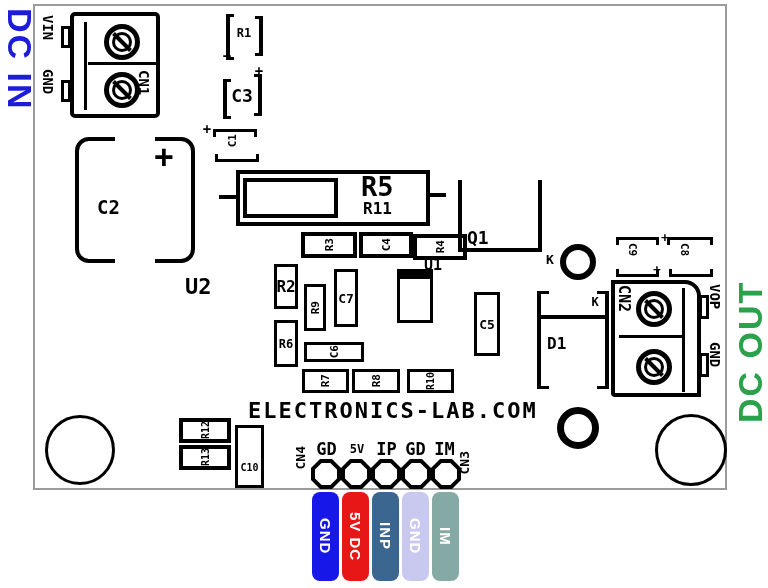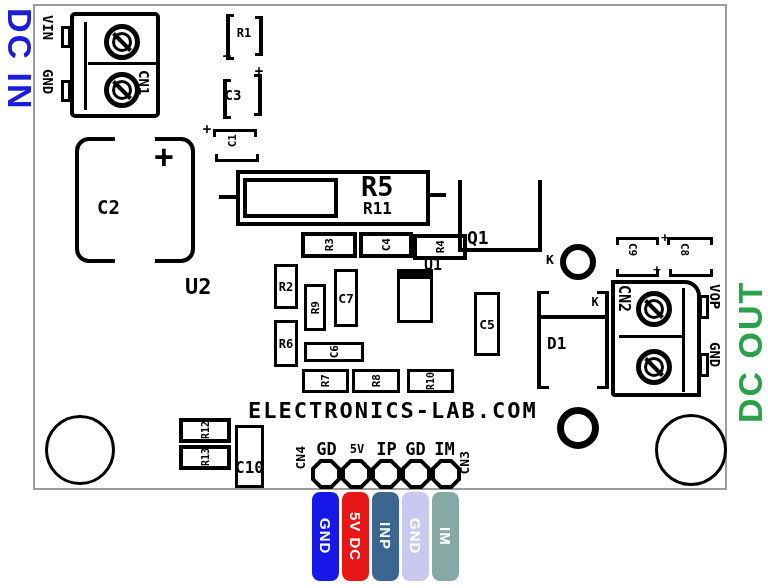--- a/index.html
+++ b/index.html
@@ -58,21 +58,21 @@
   <div class="a vt silk" style="left:40px;top:15px;font-size:14px;">VIN</div>
   <div class="a vt silk" style="left:40px;top:69px;font-size:14px;">GND</div>
 
   <div class="a brkl" style="left:226px;top:14px;width:8px;height:46px;"></div>
   <div class="a brkr" style="left:255px;top:16px;width:8px;height:40px;"></div>
   <div class="a ctr silk" style="left:231px;top:26px;width:26px;height:14px;font-size:12px;">R1</div>
   <div class="a ctr silk" style="left:221px;top:50px;width:12px;height:12px;font-size:14px;">+</div>
 
   <div class="a brkl" style="left:223px;top:79px;width:8px;height:40px;"></div>
   <div class="a brkr" style="left:254px;top:74px;width:8px;height:42px;"></div>
-  <div class="a ctr silk" style="left:220px;top:88px;width:26px;height:14px;font-size:14px;">C3</div>
+  <div class="a ctr silk" style="left:229px;top:88px;width:26px;height:14px;font-size:18px;">C3</div>
   <div class="a ctr silk" style="left:253px;top:65px;width:12px;height:12px;font-size:14px;">+</div>
 
   <div class="a hbt" style="left:213px;top:129px;width:44px;height:8px;"></div>
   <div class="a hbb" style="left:215px;top:154px;width:44px;height:8px;"></div>
   <div class="a vtccw silk" style="left:226px;top:134px;font-size:11px;">C1</div>
   <div class="a ctr silk" style="left:201px;top:123px;width:12px;height:12px;font-size:14px;">+</div>
 
   <div class="a bx4" style="left:75px;top:137px;width:120px;height:126px;border-radius:14px;"></div>
   <div class="a" style="left:115px;top:133px;width:40px;height:12px;background:#fff;"></div>
   <div class="a" style="left:115px;top:255px;width:40px;height:12px;background:#fff;"></div>
@@ -99,21 +99,21 @@
     </div>
 
   <div class="a silk" style="left:424px;top:256px;font-size:15px;">U1</div>
   <div class="a bx3" style="left:397px;top:269px;width:36px;height:54px;"></div>
   <div class="a ln" style="left:400px;top:272px;width:30px;height:7px;"></div>
 
   <div class="a" style="left:458px;top:180px;width:84px;height:72px;border-left:4px solid #000;border-right:4px solid #000;border-bottom:4px solid #000;"></div>
   <div class="a silk" style="left:467px;top:227px;font-size:18px;">Q1</div>
 
   <div class="a bx3 ctr" style="left:274px;top:264px;width:24px;height:45px;">
-      <span class="silk" style="font-size:12px;">R2</span>
+      <span class="silk" style="font-size:16px;">R2</span>
     </div>
   <div class="a bx3 ctr" style="left:274px;top:320px;width:24px;height:47px;">
       <span class="silk" style="font-size:12px;">R6</span>
     </div>
   <div class="a bx3 ctr" style="left:304px;top:284px;width:22px;height:47px;">
       <span class="vtccw silk" style="font-size:11px;">R9</span>
     </div>
   <div class="a bx3 ctr" style="left:334px;top:269px;width:24px;height:58px;">
       <span class="silk" style="font-size:13px;">C7</span>
     </div>
@@ -173,21 +173,21 @@
 
   <div class="a silk" style="left:248px;top:398px;font-size:22px;letter-spacing:2px;white-space:nowrap;text-align:center;">ELECTRONICS-LAB.COM</div>
 
   <div class="a bx4 ctr" style="left:179px;top:418px;width:52px;height:25px;">
       <span class="vtccw silk" style="font-size:10px;">R12</span>
     </div>
   <div class="a bx4 ctr" style="left:179px;top:445px;width:52px;height:25px;">
       <span class="vtccw silk" style="font-size:10px;">R13</span>
     </div>
   <div class="a bx3 ctr" style="left:235px;top:425px;width:29px;height:63px;">
-      <span class="silk" style="font-size:16px;margin-top:21px;">C10</span>
+      <span class="silk" style="font-size:10px;margin-top:21px;">C10</span>
     </div>
 
   <div class="a circ" style="left:45px;top:415px;width:70px;height:70px;"></div>
   <div class="a circ" style="left:655px;top:414px;width:72px;height:72px;"></div>
 
   <div class="a vtccw silk" style="left:293px;top:446px;font-size:13px;">CN4</div>
   <div class="a vtccw silk" style="left:457px;top:451px;font-size:13px;">CN3</div>
   <div class="a ctr silk" style="left:311px;top:440px;width:31px;height:18px;font-size:17px;">GD</div>
   <div class="a ctr silk" style="left:342px;top:440px;width:30px;height:18px;font-size:12px;">5V</div>
   <div class="a ctr silk" style="left:372px;top:440px;width:29px;height:18px;font-size:17px;">IP</div>

